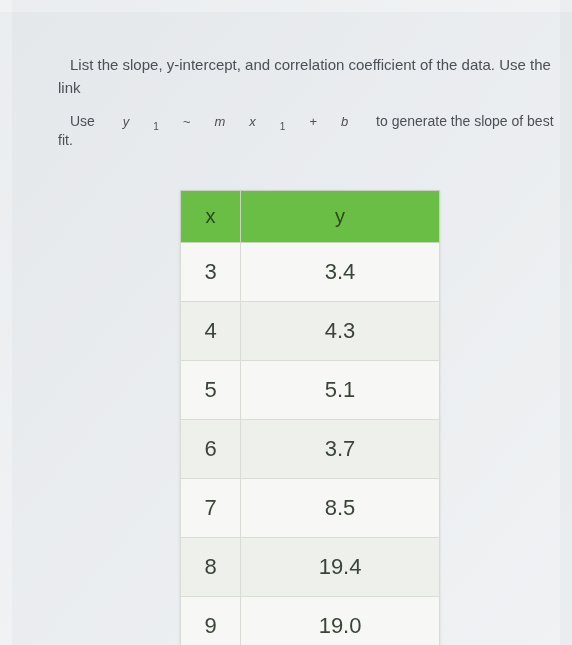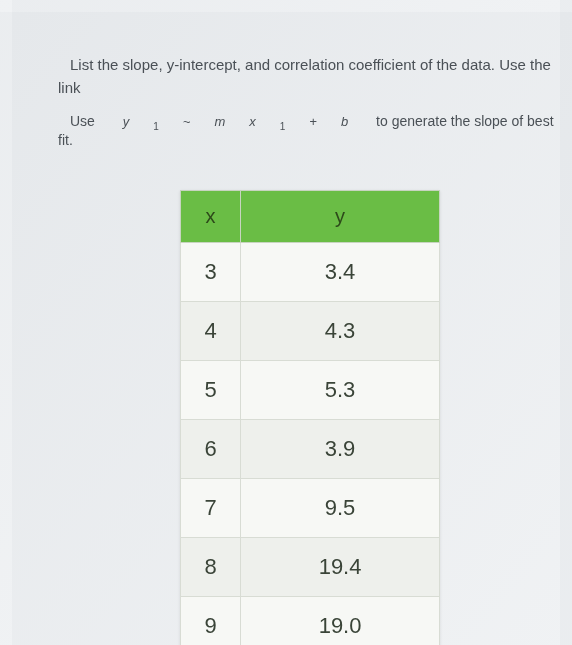--- a/index.html
+++ b/index.html
@@ -94,29 +94,29 @@
       <tr>
         <td>3</td>
         <td>3.4</td>
       </tr>
       <tr>
         <td>4</td>
         <td>4.3</td>
       </tr>
       <tr>
         <td>5</td>
-        <td>5.3</td>
+        <td>5.1</td>
       </tr>
       <tr>
         <td>6</td>
-        <td>3.9</td>
+        <td>3.7</td>
       </tr>
       <tr>
         <td>7</td>
-        <td>9.5</td>
+        <td>8.5</td>
       </tr>
       <tr>
         <td>8</td>
         <td>19.4</td>
       </tr>
       <tr>
         <td>9</td>
         <td>19.0</td>
       </tr>
     </tbody>

